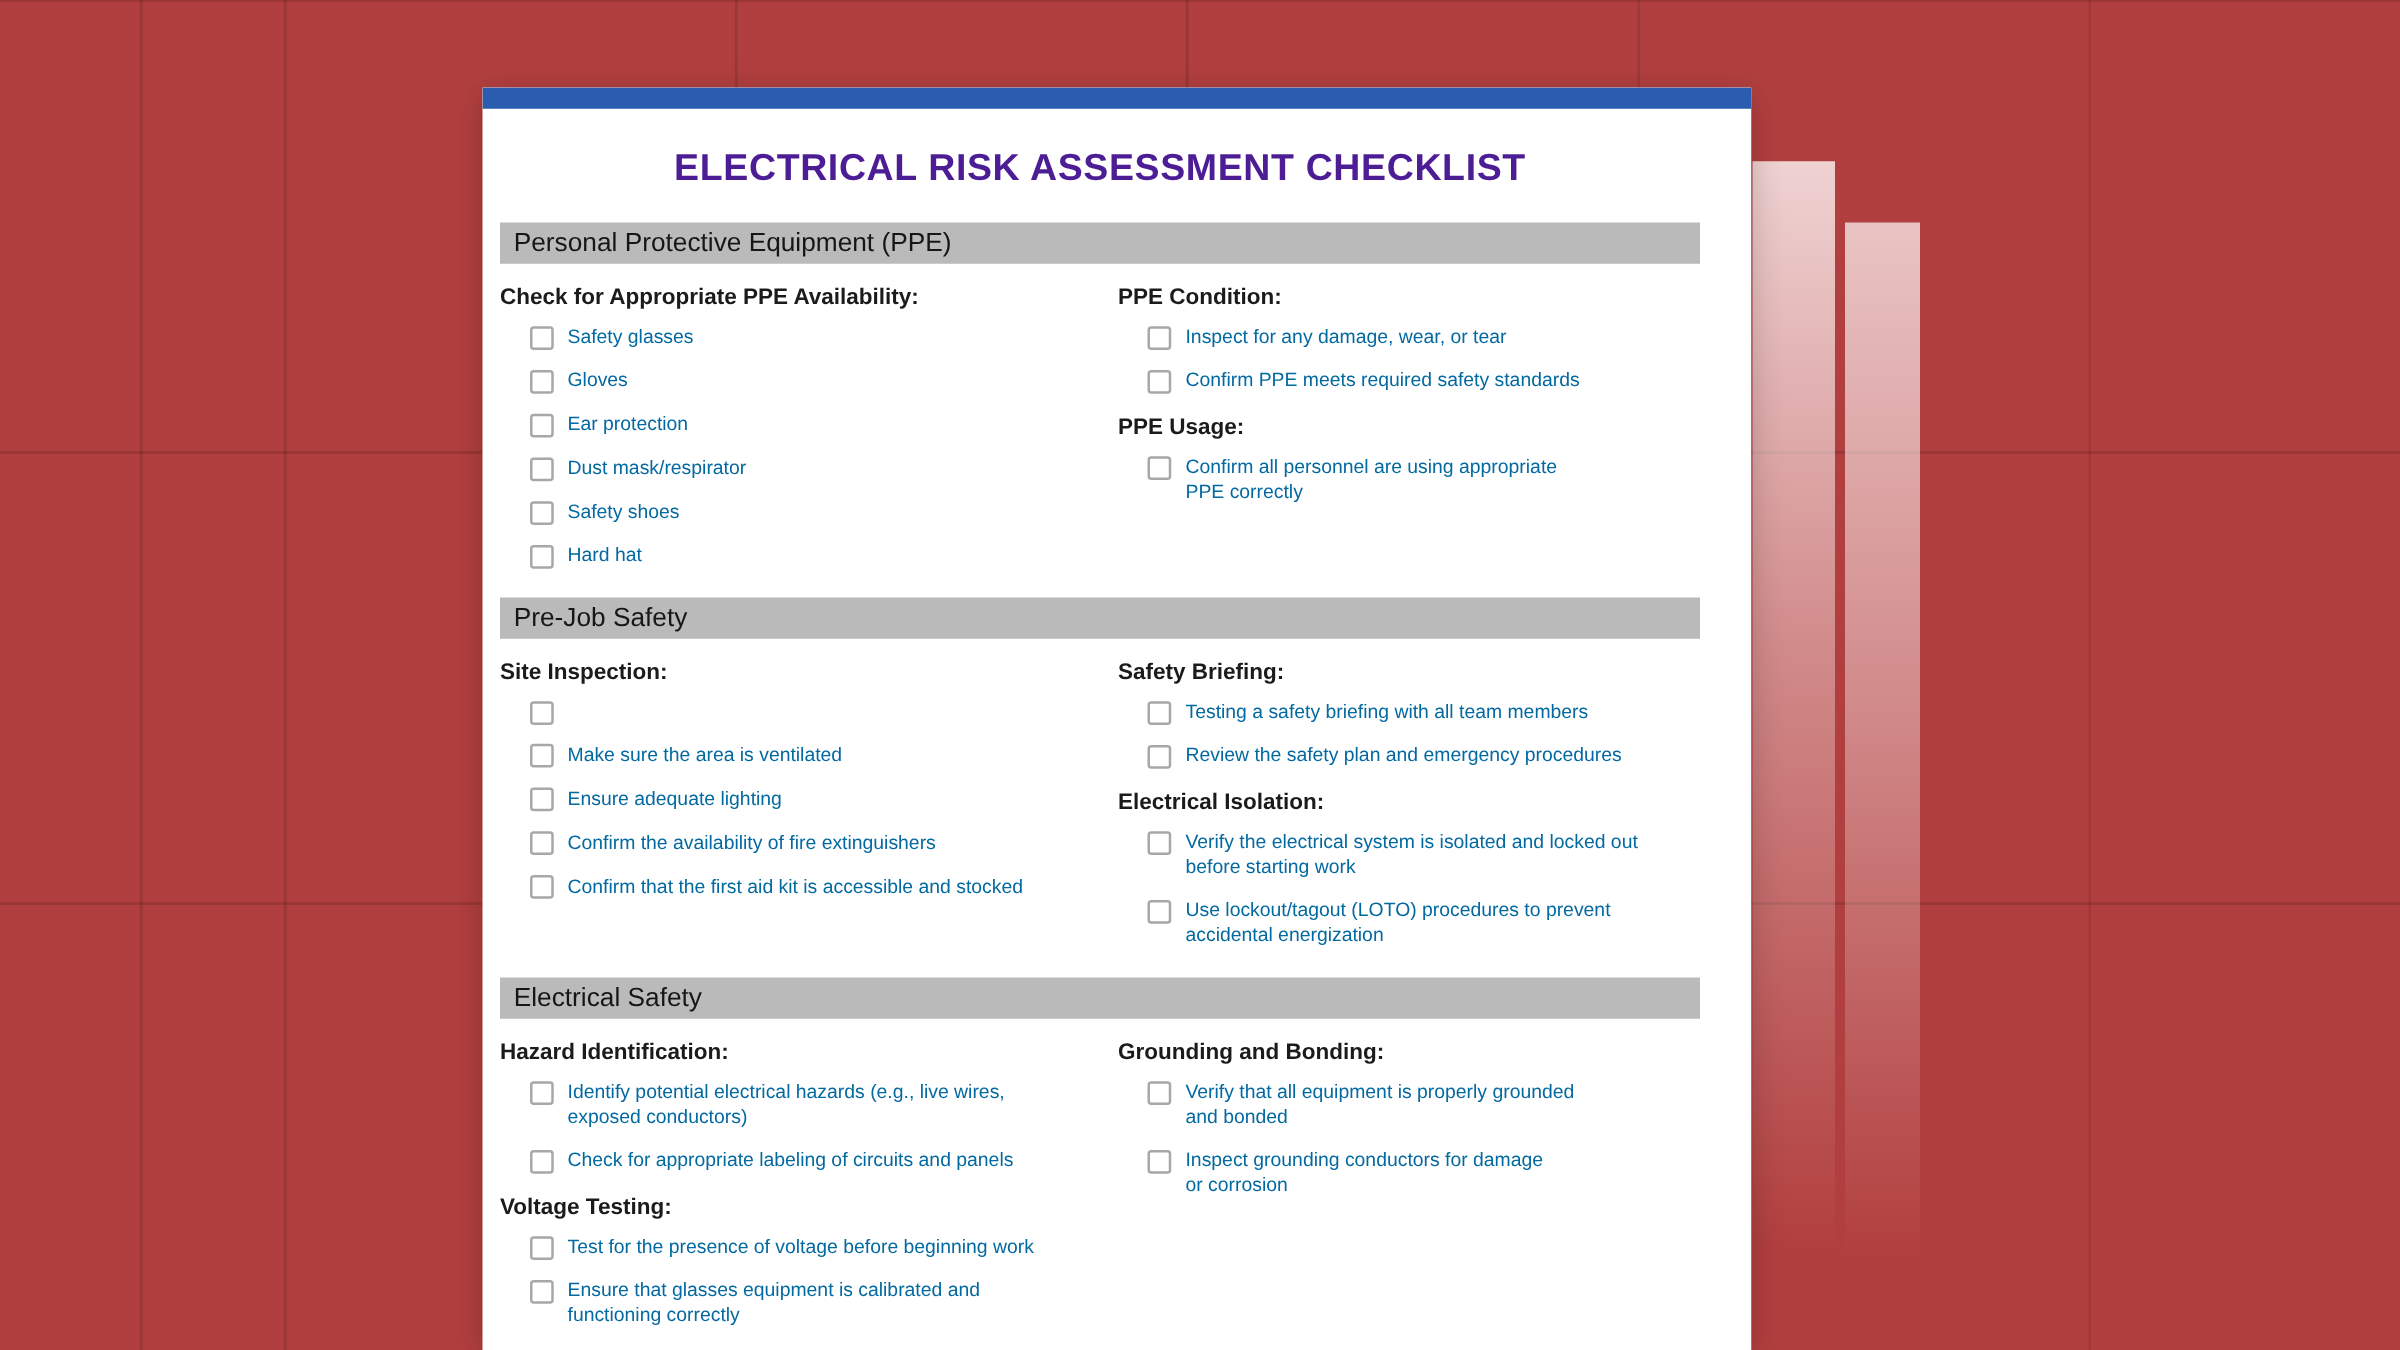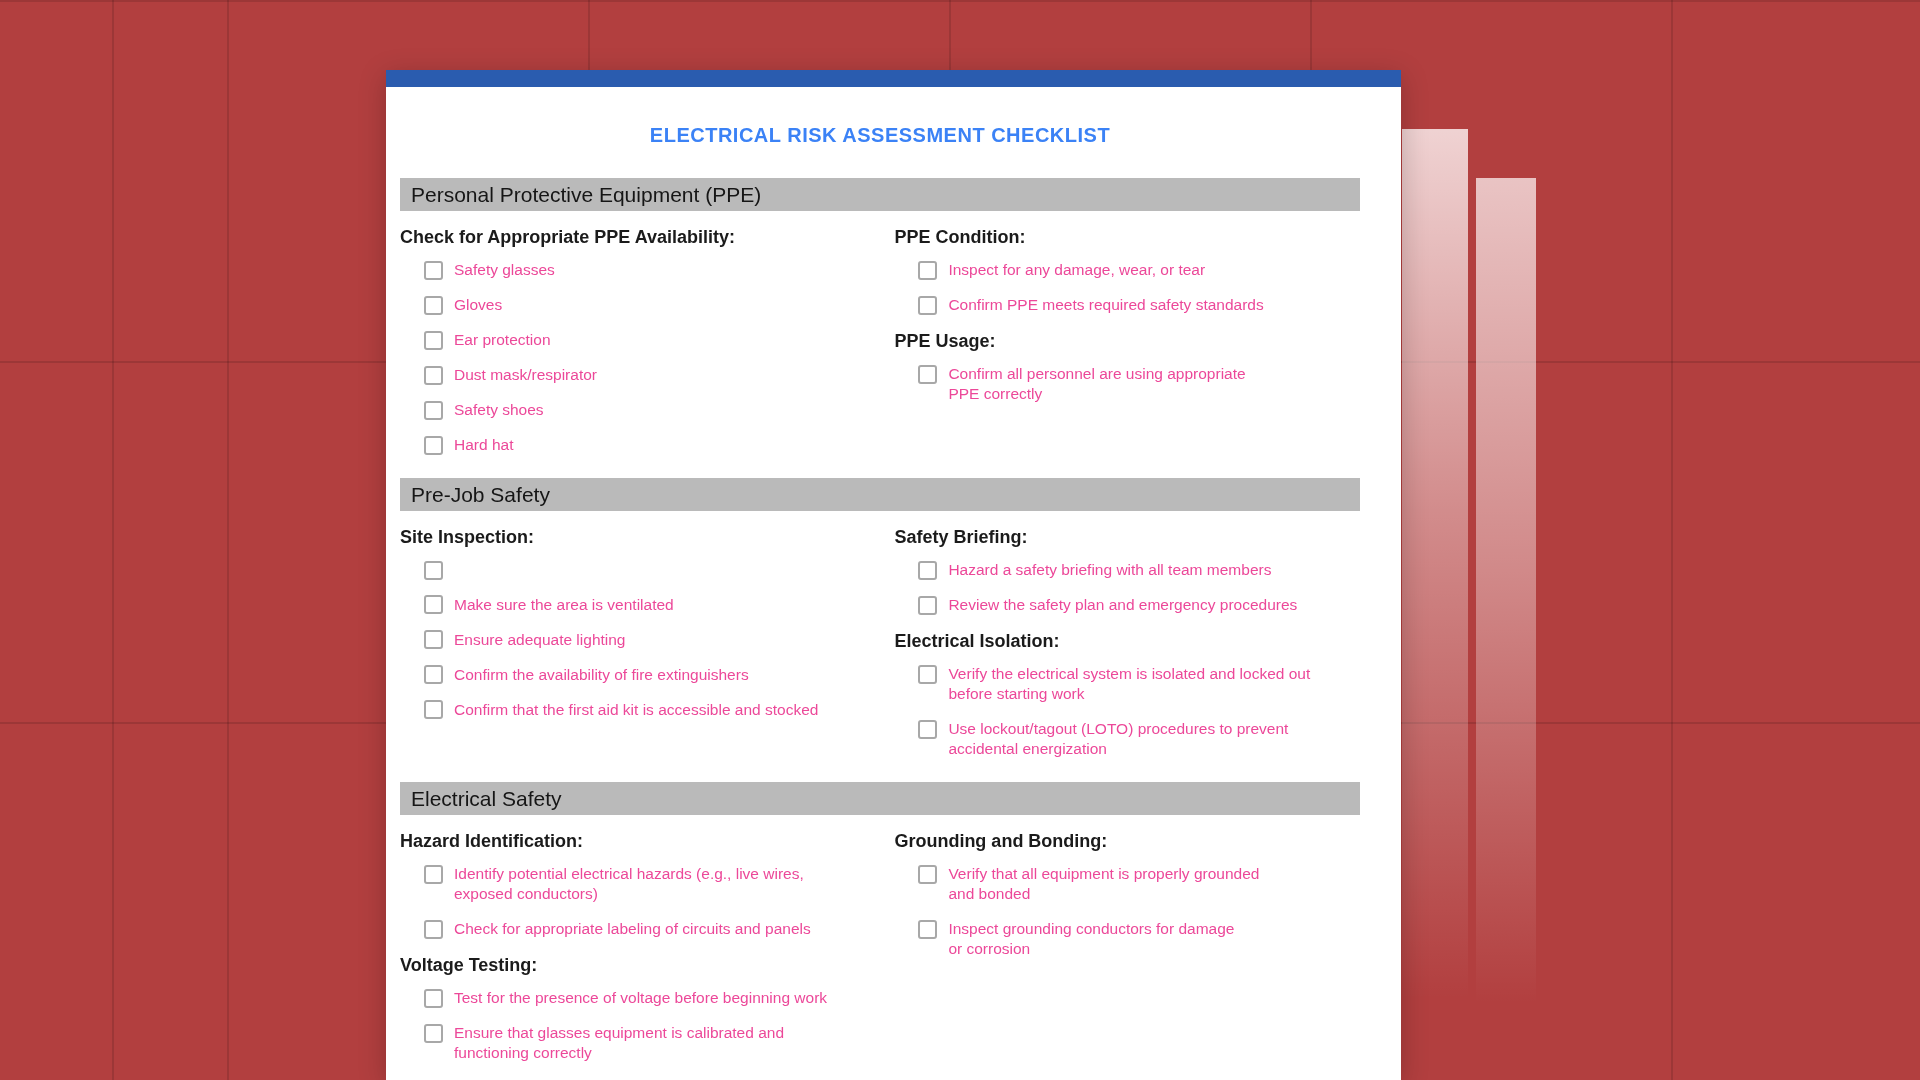--- a/index.html
+++ b/index.html
@@ -40,25 +40,25 @@
     background: #ffffff;
     box-shadow: 0 6px 26px rgba(0,0,0,0.22);
     overflow: hidden;
   }
   .accent-bar { height: 17px; background: var(--accent_blue, #2a5caf); }
   .content { padding: 0 41px 0 14px; }
 
   .doc-title {
     margin: 30px 0 25px;
     text-align: center;
-    font-size: 20px;
+    font-size: 30px;
     line-height: 36px;
     font-weight: 700;
     letter-spacing: 0.5px;
-    color: #3b82f6;
+    color: #4c1d95;
   }
 
   .section + .section { margin-top: 8px; }
   .section-bar {
     height: 33px;
     background: var(--section_bar_gray, #bababa);
     display: flex;
     align-items: center;
     padding-left: 11px;
     font-size: 21px;
@@ -90,21 +90,21 @@
     border: 2px solid #a8a8a8;
     border-radius: 3px;
     background: #ffffff;
     flex: none;
     margin-top: 0.5px;
   }
   .label {
     margin-left: 11px;
     font-size: 15.5px;
     line-height: 20px;
-    color: #ec4899;
+    color: #0369a1;
     white-space: pre-line;
   }
 </style>
 </head>
 <body>
 
 <div class="strip strip-a"></div>
 <div class="strip strip-b"></div>
 
 <div class="page">
@@ -198,21 +198,21 @@
               <span class="checkbox"></span>
               <span class="label">Confirm that the first aid kit is accessible and stocked</span>
             </div>
           </div>
         </div>
         <div class="col col-right">
           <div class="group">
             <div class="group-heading">Safety Briefing:</div>
             <div class="item">
               <span class="checkbox"></span>
-              <span class="label">Hazard a safety briefing with all team members</span>
+              <span class="label">Testing a safety briefing with all team members</span>
             </div>
             <div class="item">
               <span class="checkbox"></span>
               <span class="label">Review the safety plan and emergency procedures</span>
             </div>
           </div>
           <div class="group">
             <div class="group-heading">Electrical Isolation:</div>
             <div class="item">
               <span class="checkbox"></span>

